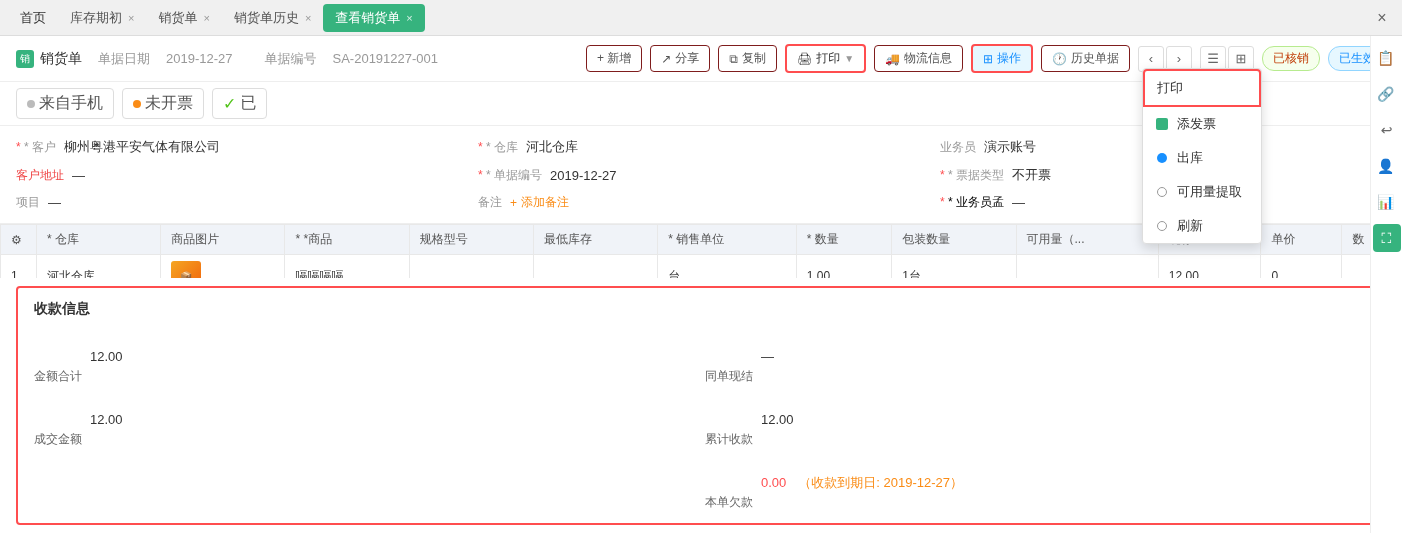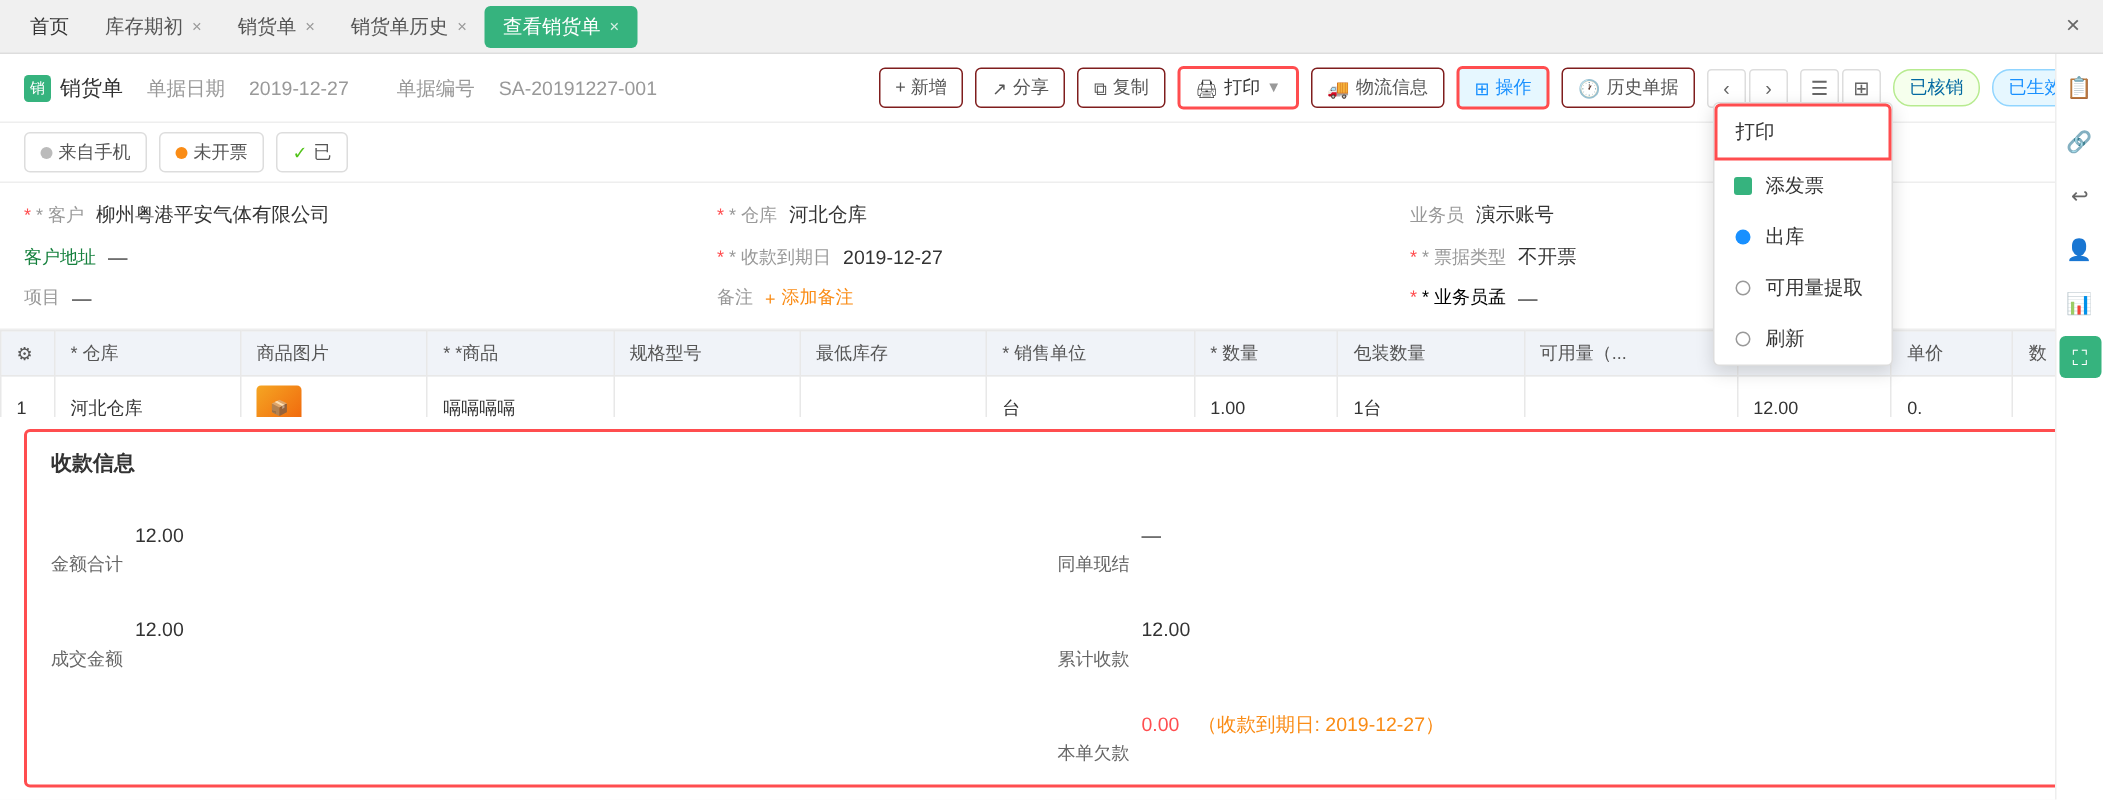--- a/index.html
+++ b/index.html
@@ -24,26 +24,26 @@
     .doc-meta { display: flex; align-items: center; gap: 16px; color: #555; font-size: 13px; }
     .doc-meta span { color: #999; }
     .doc-actions { margin-left: auto; display: flex; align-items: center; gap: 8px; }
     .action-btn { display: flex; align-items: center; gap: 4px; padding: 4px 10px; border: 1px solid #7f1d1d; border-radius: 4px; cursor: pointer; background: #fff; color: #555; font-size: 12px; }
     .action-btn.highlighted { border: 2px solid #ff4d4f; color: #333; }
     .nav-arrows { display: flex; gap: 2px; }
     .nav-btn { width: 26px; height: 26px; border: 1px solid #ddd; background: #fff; border-radius: 3px; cursor: pointer; display: flex; align-items: center; justify-content: center; color: #666; }
     .view-btns { display: flex; gap: 2px; }
     .view-btn { width: 26px; height: 26px; border: 1px solid #ddd; background: #fff; border-radius: 3px; cursor: pointer; display: flex; align-items: center; justify-content: center; color: #666; }
     .status-badge { padding: 3px 10px; border-radius: 12px; font-size: 12px; border: 1px solid; }
-    .badge-green { background: #f6ffed; border-color: #b7eb8f; color: #0369a1; }
+    .badge-green { background: #f6ffed; border-color: #b7eb8f; color: #c2410c; }
     .badge-blue { background: #e6f7ff; border-color: #91d5ff; color: #1890ff; }
 
     
     .toolbar { padding: 6px 16px; background: #fff; border-bottom: 1px solid #eee; display: flex; align-items: center; gap: 8px; flex-shrink: 0; }
-    .tool-btn { display: flex; align-items: center; gap: 4px; padding: 4px 10px; border: 1px solid #ddd; border-radius: 4px; cursor: pointer; background: #fff; color: #555; font-size: 12px; }
+    .tool-btn { display: flex; align-items: center; gap: 4px; padding: 4px 10px; border: 1px solid #ddd; border-radius: 4px; cursor: pointer; background: #fff; color: #555; font-size: 16px; }
     .tool-btn .dot { width: 8px; height: 8px; border-radius: 50%; display: inline-block; }
     .dot-gray { background: #bbb; }
     .dot-orange { background: #fa8c16; }
 
     
     .form-area { padding: 12px 16px; display: grid; grid-template-columns: 1fr 1fr 1fr; gap: 10px 16px; flex-shrink: 0; border-bottom: 1px solid #eee; }
     .form-row { display: flex; align-items: center; gap: 8px; }
     .form-label { color: #999; font-size: 12px; white-space: nowrap; }
     .form-value { color: #333; font-size: 13px; }
     .add-note { display: flex; align-items: center; gap: 4px; color: #fa8c16; cursor: pointer; font-size: 12px; }
@@ -203,27 +203,27 @@
           <span style="color:#ff4d4f">*</span>
           <span style="color:#999">* 仓库</span>
         </span>
         <span class="form-value">河北仓库</span>
       </div>
       <div class="form-row">
         <span class="form-label" style="color:#999">业务员</span>
         <span class="form-value">演示账号</span>
       </div>
       <div class="form-row">
-        <span class="form-label" style="color:#15803d">客户地址</span>
+        <span class="form-label" style="color:#ef4444">客户地址</span>
         <span class="form-value">—</span>
       </div>
       <div class="form-row">
         <span class="form-label">
           <span style="color:#ff4d4f">*</span>
-          <span style="color:#999">* 收款到期日</span>
+          <span style="color:#999">* 单据编号</span>
         </span>
         <span class="form-value">2019-12-27</span>
       </div>
       <div class="form-row">
         <span class="form-label">
           <span style="color:#ff4d4f">*</span>
           <span style="color:#999">* 票据类型</span>
         </span>
         <span class="form-value">不开票</span>
       </div>

